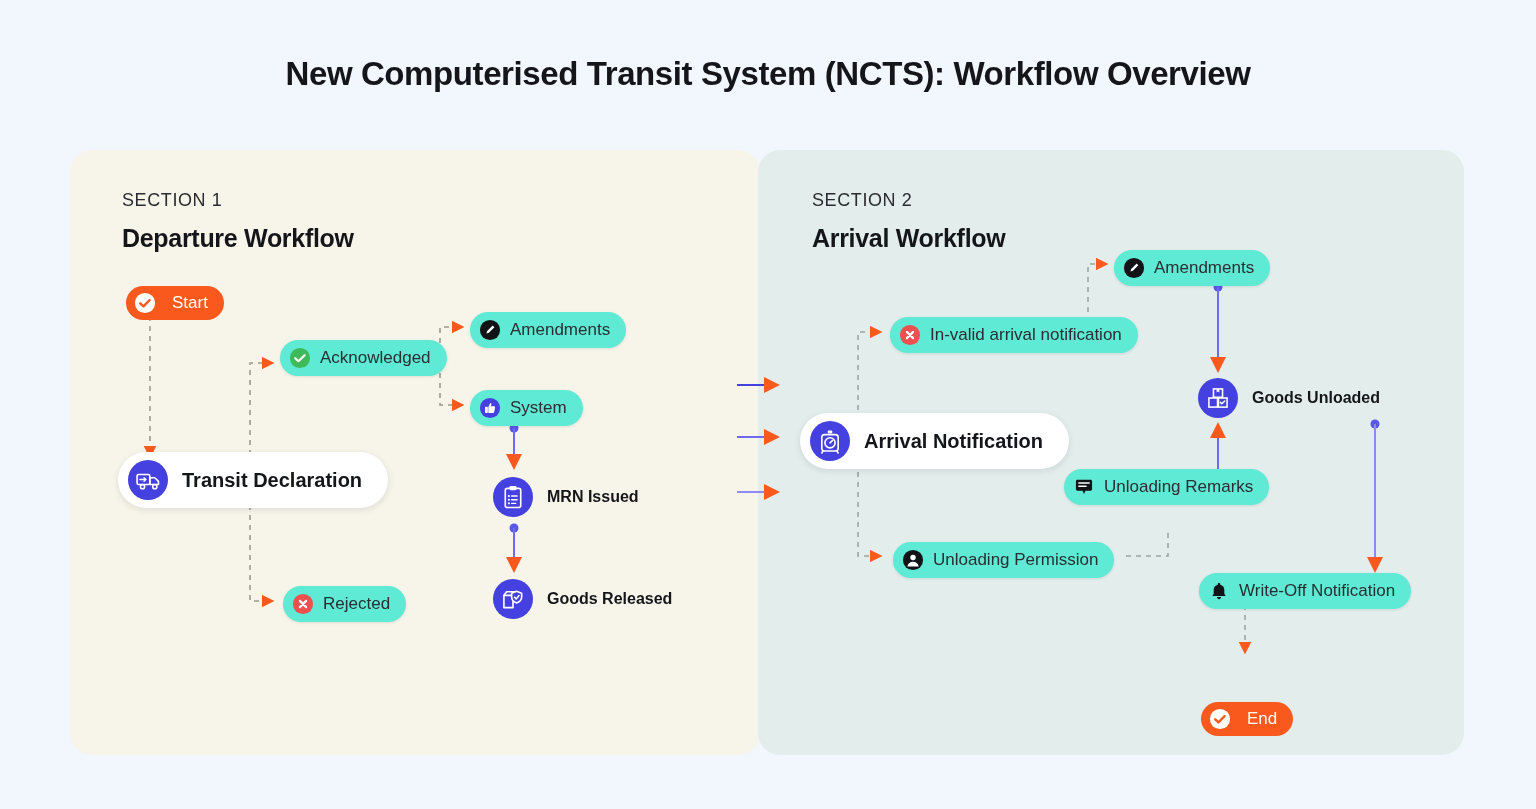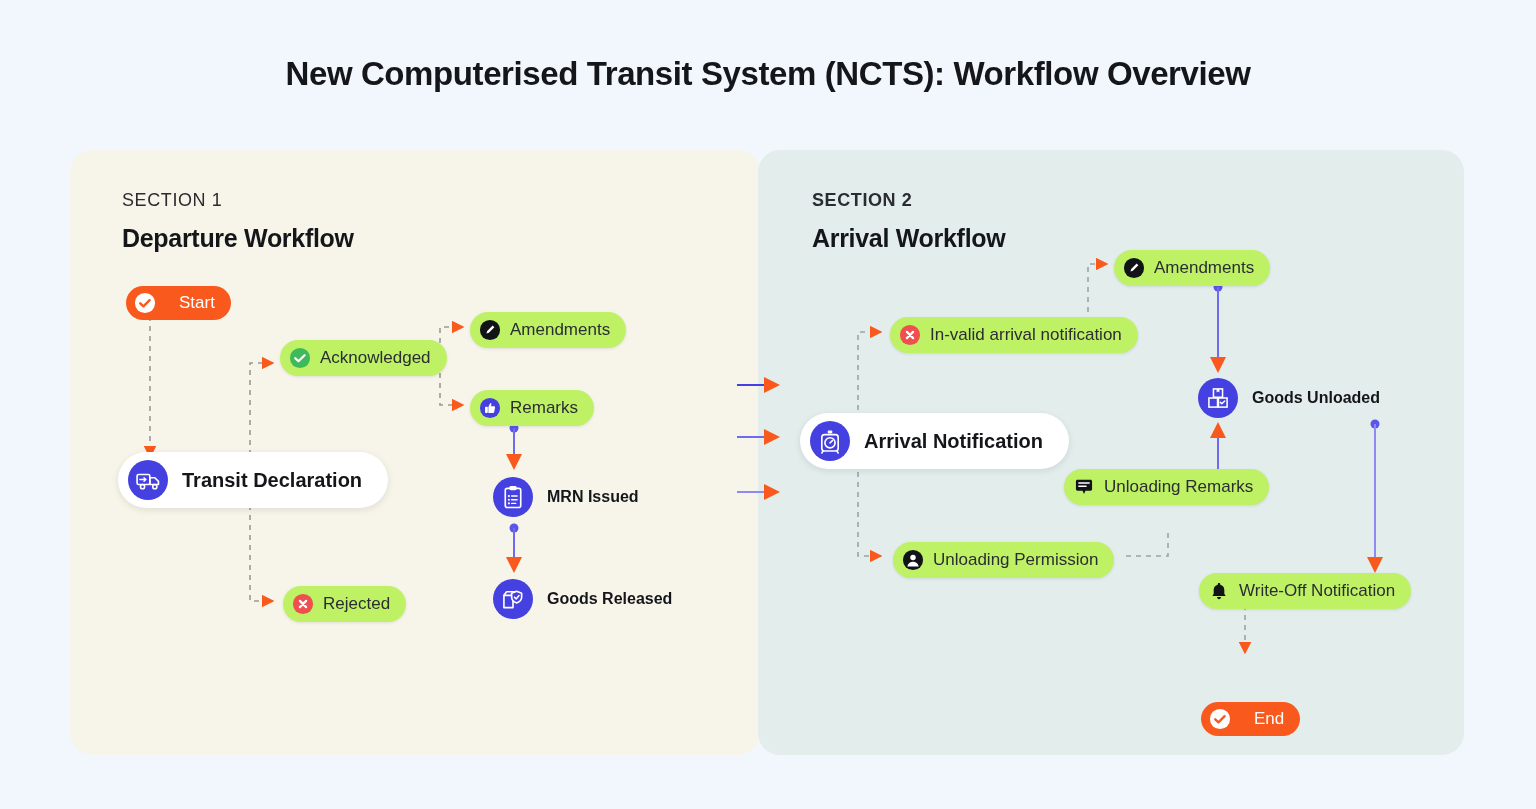--- a/index.html
+++ b/index.html
@@ -30,28 +30,28 @@
     position: absolute; font-size: 25px; font-weight: bold;
     color: #15161a; letter-spacing: -0.3px;
   }
 
   
   .node {
     position: absolute; display: flex; align-items: center;
     white-space: nowrap; z-index: 5;
   }
   .pill {
-    background: #bef264; border-radius: 999px;
+    background: #5eead4; border-radius: 999px;
     box-shadow: 0 1px 3px rgba(20,20,40,.10);
     padding: 7px 16px 7px 9px; gap: 9px;
     font-size: 17px; color: #2c2d33;
   }
   .pill-accent {
     background: #f9591c; color: #ffffff;
-    border-radius: 999px; padding: 6px 16px 6px 8px; gap: 23px;
+    border-radius: 999px; padding: 6px 16px 6px 8px; gap: 16px;
     font-size: 17px; box-shadow: none;
   }
   .big {
     background: #ffffff; border-radius: 999px;
     box-shadow: 0 2px 7px rgba(20,20,40,.10);
     padding: 8px 26px 8px 10px; gap: 14px;
     font-size: 20px; font-weight: bold; color: #15161a;
   }
   .bare { gap: 14px; font-size: 16px; font-weight: bold; color: #15161a; background: none; }
 
@@ -126,21 +126,21 @@
     </svg>
     <span>Amendments</span>
   </div>
 
   <div class="node pill" style="left:470px; top:390px;">
     <svg class="ic ic-sm" viewBox="0 0 24 24">
       <circle cx="12" cy="12" r="11" fill="#4540e0"></circle>
       <path d="M10.2 17.4 L10.2 10.8 L12.3 6.6 C13.4 6.6 13.8 7.4 13.5 8.4 L13 10.2 L16.4 10.2 C17.2 10.2 17.7 10.9 17.5 11.7 L16.6 16 C16.45 16.85 15.9 17.4 15.1 17.4 Z" fill="#ffffff"></path>
       <rect x="6.6" y="10.6" width="3" height="6.8" rx="0.9" fill="#ffffff"></rect>
     </svg>
-    <span>Remarks</span>
+    <span>System</span>
   </div>
 
   <div class="node pill" style="left:283px; top:586px;">
     <svg class="ic ic-sm" viewBox="0 0 24 24">
       <circle cx="12" cy="12" r="11" fill="#ef4f4f"></circle>
       <path d="M8.6 8.6 L15.4 15.4 M15.4 8.6 L8.6 15.4" stroke="#ffffff" stroke-width="2.4" stroke-linecap="round"></path>
     </svg>
     <span>Rejected</span>
   </div>
 
@@ -173,21 +173,21 @@
       <path d="M12 18 L22 18 L22 31.5 L12 31.5 Z" stroke="#ffffff" stroke-width="1.8" fill="none" stroke-linejoin="round"></path>
       <path d="M12 18 L15 14 L25 14 L22 18" stroke="#ffffff" stroke-width="1.8" fill="none" stroke-linejoin="round"></path>
       <path d="M26 13.5 L31.5 15.6 L31.5 20 C31.5 23 29 25.2 26 26.4 C23 25.2 20.5 23 20.5 20 L20.5 15.6 Z" fill="#4540e0" stroke="#ffffff" stroke-width="1.8" stroke-linejoin="round"></path>
       <path d="M23.6 20 L25.5 21.9 L28.6 18.2" stroke="#ffffff" stroke-width="1.7" fill="none" stroke-linecap="round" stroke-linejoin="round"></path>
     </svg>
     <span>Goods Released</span>
   </div>
 
   <div class="panel panel-right"></div>
 
-  <div class="sec-eyebrow" style="left:812px; top:190px;font-weight:bold;">SECTION 2</div>
+  <div class="sec-eyebrow" style="left:812px; top:190px;">SECTION 2</div>
   <div class="sec-title" style="left:812px; top:224px;">Arrival Workflow</div>
 
   <div class="conn" style="left:0; top:0;">
     <svg width="1536" height="809">
 
       <path d="M858,420 L858,332 L876,332" stroke="#9aa5a5" stroke-width="1.6" stroke-dasharray="5 5" fill="none" marker-end="url(#arrD)"></path>
       <path d="M858,462 L858,556 L876,556" stroke="#9aa5a5" stroke-width="1.6" stroke-dasharray="5 5" fill="none" marker-end="url(#arrD)"></path>
 
       <path d="M1088,332 L1088,264 L1102,264" stroke="#9aa5a5" stroke-width="1.6" stroke-dasharray="5 5" fill="none" marker-end="url(#arrD)"></path>
 

